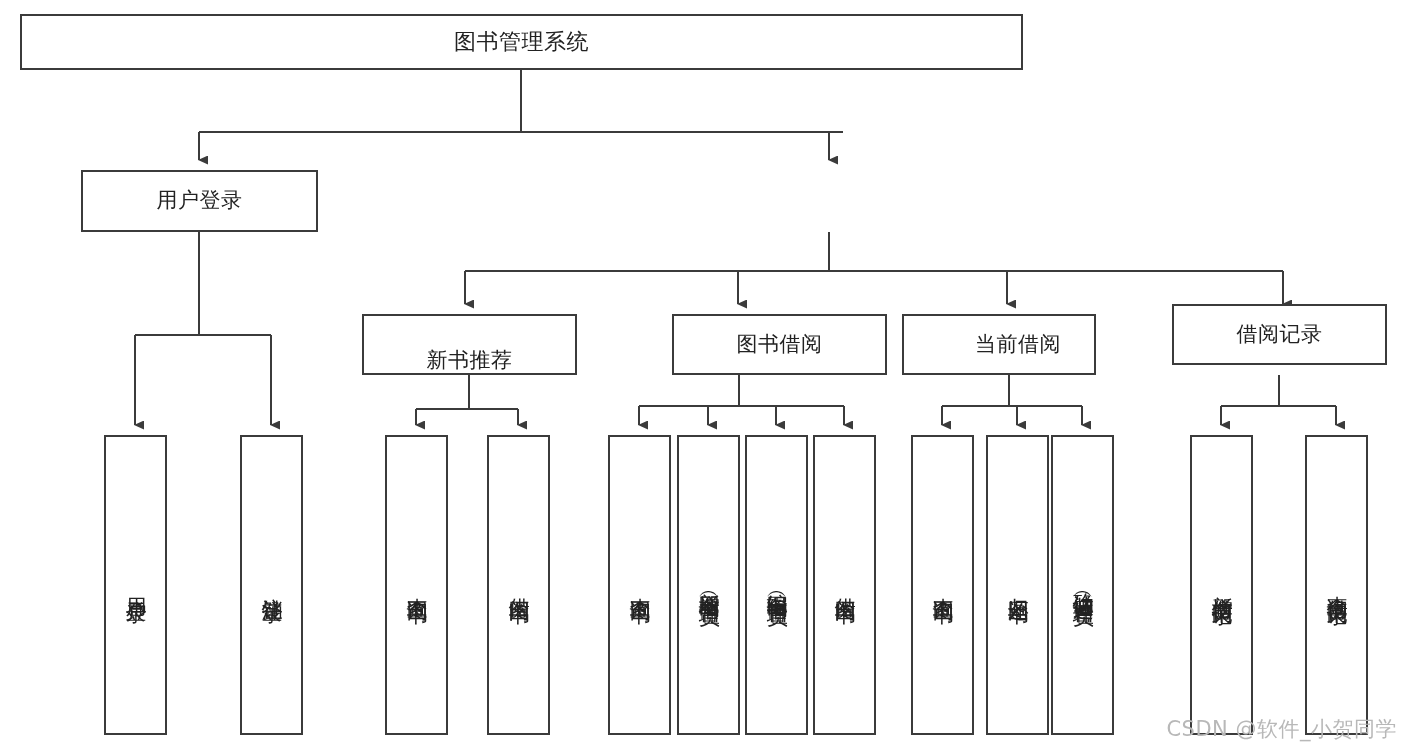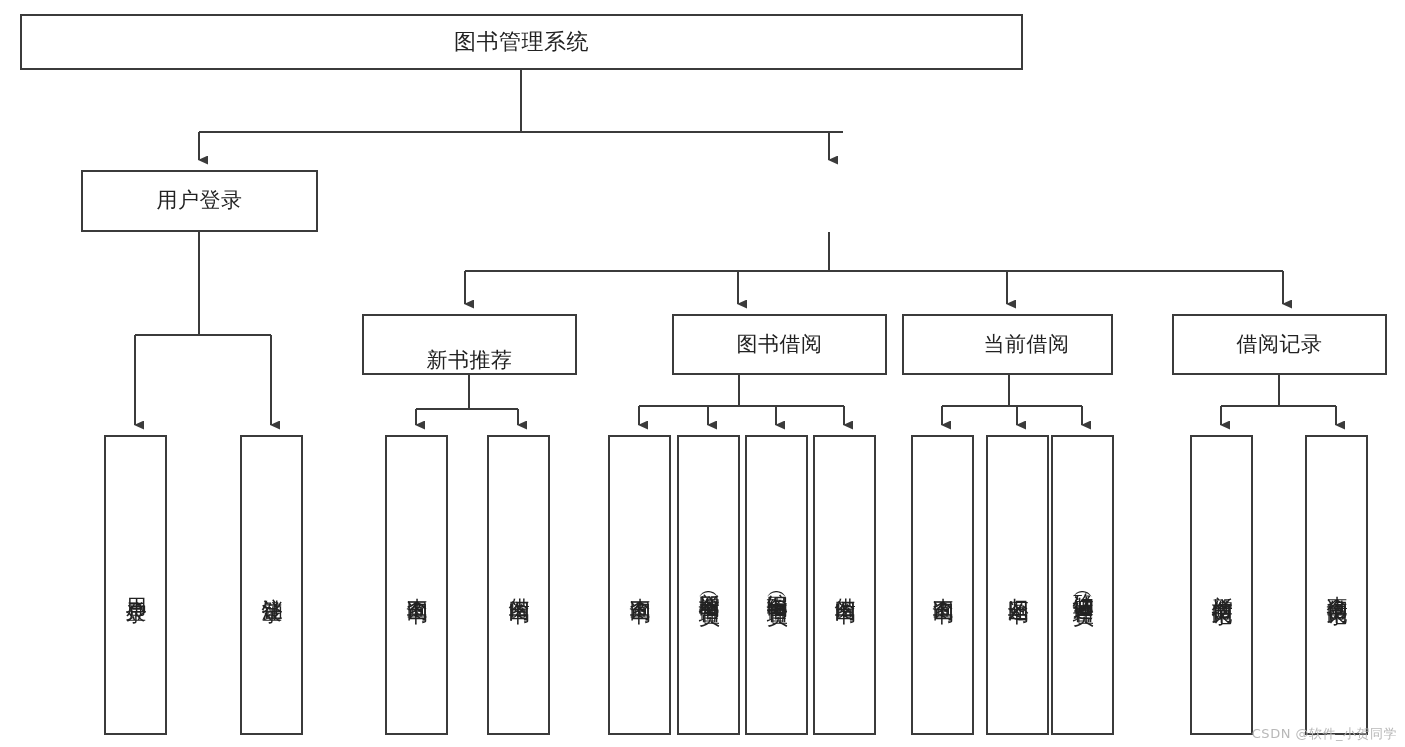--- a/index.html
+++ b/index.html
@@ -57,21 +57,21 @@
     line-height: 1.32;
     letter-spacing: 2px;
     color: #222222;
     max-height: 100%;
     text-align: center;
   }
   #watermark {
     position: absolute;
     right: 8px;
     bottom: 4px;
-    font-size: 13px;
+    font-size: 21px;
     color: #b8b8b8;
     white-space: nowrap;
     letter-spacing: 0.5px;
   }
 </style>
 </head>
 <body>
 
 <div id="diagram-root">
 
@@ -132,24 +132,24 @@
   <div class="node node-level1" style="left:81px; top:170px; width:237px; height:62px;">
     <span class="node-label-h">用户登录</span>
   </div>
 
   <div class="node node-level2" style="left:362px; top:314px; width:215px; height:61px;align-items:flex-end;">
     <span class="node-label-h">新书推荐</span>
   </div>
   <div class="node node-level2" style="left:632px; top:314px; width:215px; height:61px;margin-left:40px;">
     <span class="node-label-h">图书借阅</span>
   </div>
-  <div class="node node-level2" style="left:902px; top:314px; width:211px; height:61px;padding-left:38px;">
+  <div class="node node-level2" style="left:902px; top:314px; width:194px; height:61px;padding-left:38px;">
     <span class="node-label-h">当前借阅</span>
   </div>
-  <div class="node node-level2" style="left:1172px; top:314px; width:215px; height:61px;">
+  <div class="node node-level2" style="left:1172px; top:304px; width:215px; height:61px;">
     <span class="node-label-h">借阅记录</span>
   </div>
 
   <div class="node node-leaf" style="left:104px; top:435px; width:63px; height:300px;">
     <span class="node-label-v">用户登录</span>
   </div>
   <div class="node node-leaf" style="left:240px; top:435px; width:63px; height:300px;">
     <span class="node-label-v">注销登录</span>
   </div>
 

